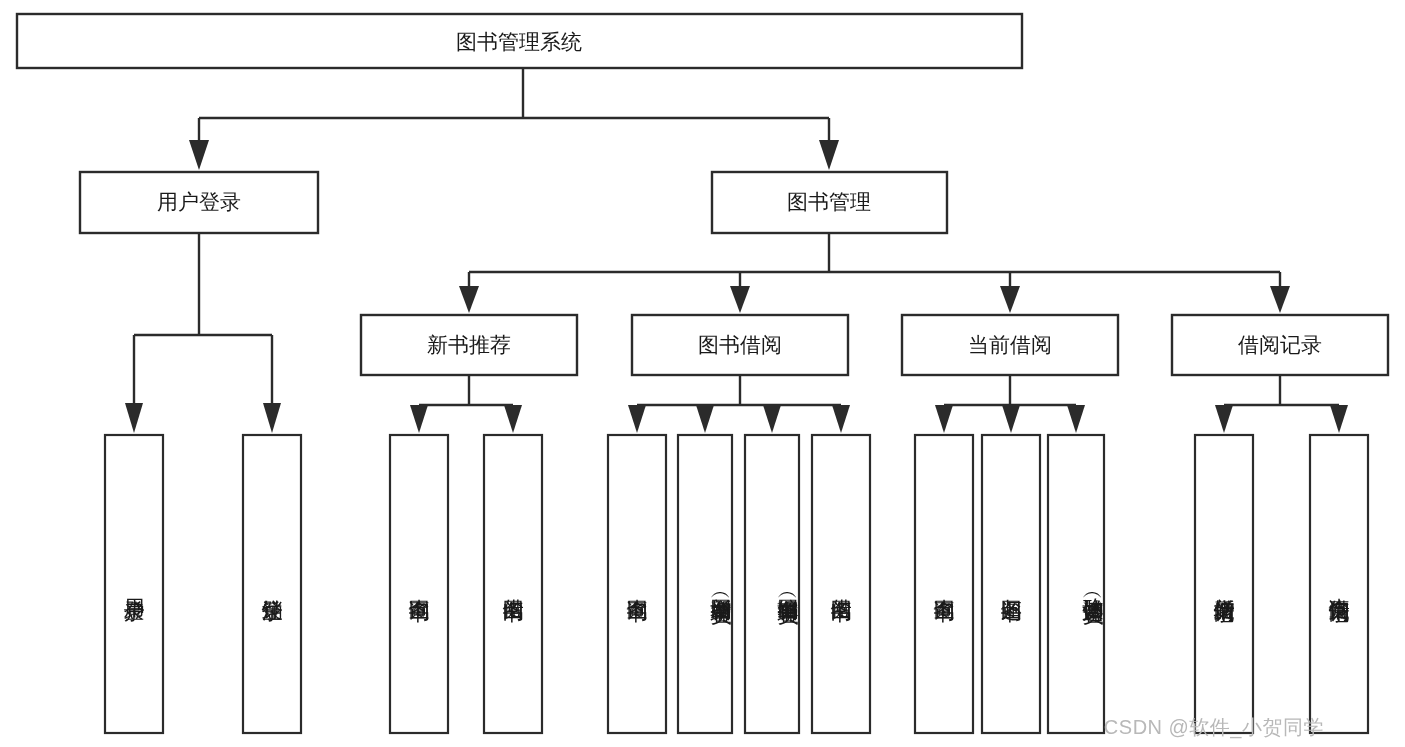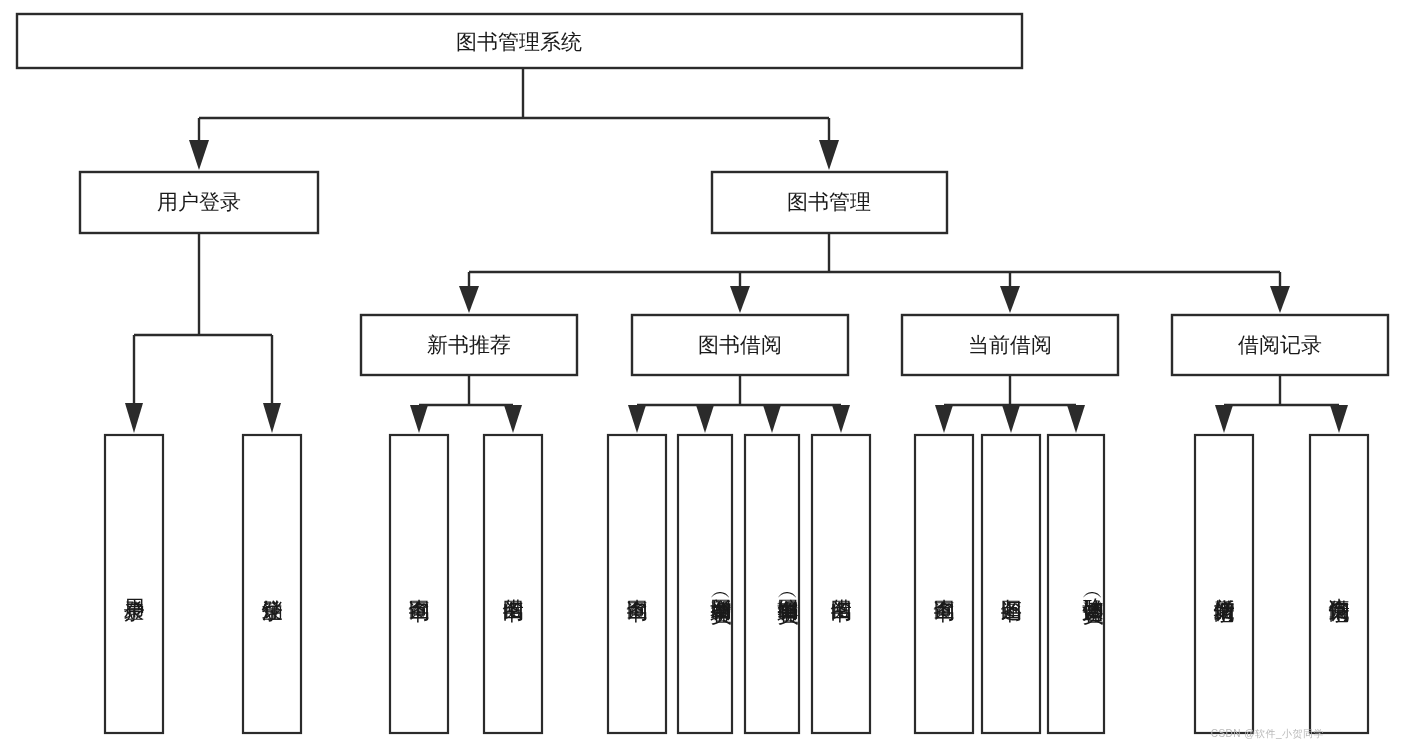--- a/index.html
+++ b/index.html
@@ -69,21 +69,21 @@
     display: flex;
     align-items: center;
     justify-content: center;
     pointer-events: none;
   }
   .watermark {
     position: absolute;
     right: 8px;
     bottom: 6px;
     font-family: "Liberation Sans", "DejaVu Sans", sans-serif;
-    font-size: 10px;
+    font-size: 20px;
     color: #b8b8b8;
     white-space: nowrap;
     letter-spacing: 0.5px;
   }
 </style>
 </head>
 <body>
 
 <div id="diagram-root">
 

